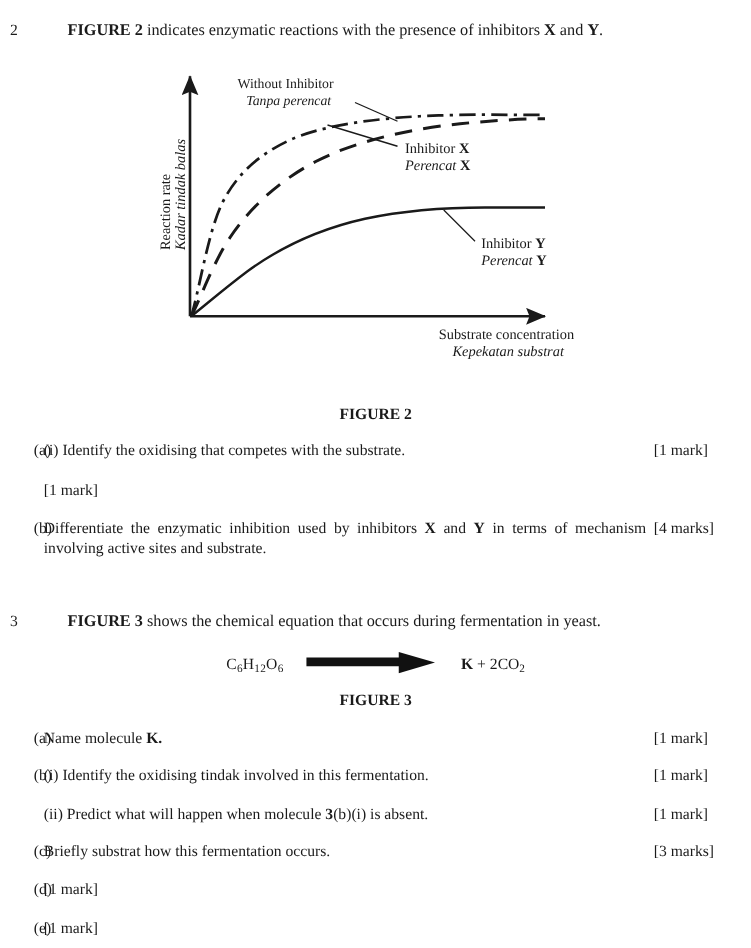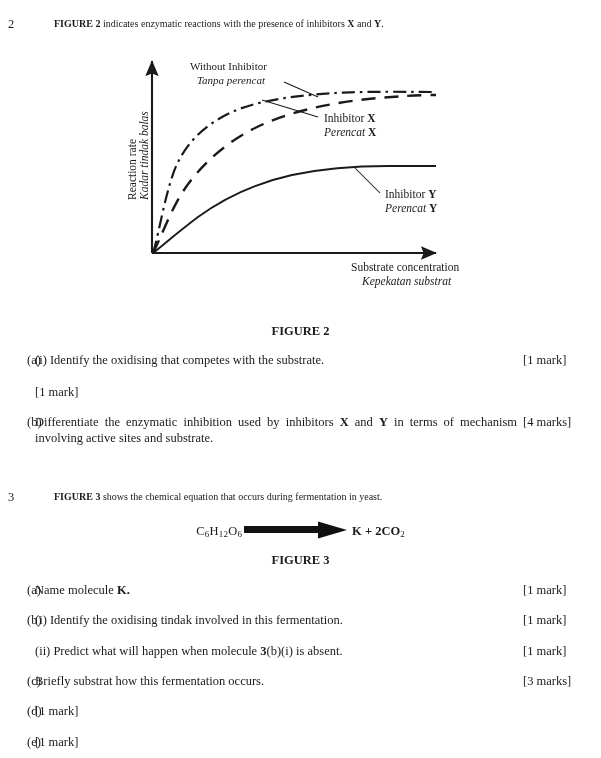--- a/index.html
+++ b/index.html
@@ -30,21 +30,21 @@
   .qnum {
     width: 27px;
     flex: 0 0 27px;
     text-align: left;
     padding-left: 8px;
     box-sizing: border-box;
     font-size: 12.5px;
     line-height: 16px;
   }
   .qhead-text {
-    font-size: 10px;
+    font-size: 13px;
     line-height: 16px;
     padding-left: 27px;
     text-align: right;
   }
   b, .b { font-weight: bold; }
 
   .item {
     display: flex;
     align-items: flex-start;
     font-size: 12.5px;
@@ -97,21 +97,21 @@
     left: 0;
     top: 521px;
     width: 601px;
     text-align: center;
     font-size: 12.5px;
     line-height: 18px;
   }
   .eqwrap {
     display: inline-flex;
     align-items: center;
-    gap: 0px;
+    gap: 16px;
   }
   .eq-left { letter-spacing: 0.2px; }
   sub { font-size: 72%; vertical-align: -0.25em; }
   .eq-arrow { display: inline-block; margin: 0 2px 0 2px; }
   .eq-right { font-weight: bold; padding-left: 2px; }
   .eq-right .plain { font-weight: bold; }
 </style>
 </head>
 <body>
 
@@ -203,21 +203,21 @@
 
   <div id="equation">
     <span class="eqwrap">
       <span class="eq-left"><span>C</span><sub>6</sub><span>H</span><sub>12</sub><span>O</span><sub>6</sub></span>
       <span class="eq-arrow">
         <svg width="104" height="18" viewBox="0 0 104 18" xmlns="http://www.w3.org/2000/svg">
           <rect x="0" y="5" width="80" height="7" fill="#111111"></rect>
           <path d="M74,0.5 L103,9 L74,17.5 z" fill="#111111"></path>
         </svg>
       </span>
-      <span class="eq-right"><span>K</span><span class="plain" style="font-weight:bold"> + 2CO</span><sub style="font-weight:normal">2</sub></span>
+      <span class="eq-right"><span>K</span><span class="plain" style="font-weight:normal"> + 2CO</span><sub style="font-weight:normal">2</sub></span>
     </span>
   </div>
 
   <div class="qblock figcap" style="top:553px;">FIGURE 3</div>
 
   <div class="qblock" style="top:582px;">
     <div class="item">
       <div class="lbl">(a)</div>
       <div class="body">Name molecule <b>K.</b></div>
       <div class="marks">[1 mark]</div>

